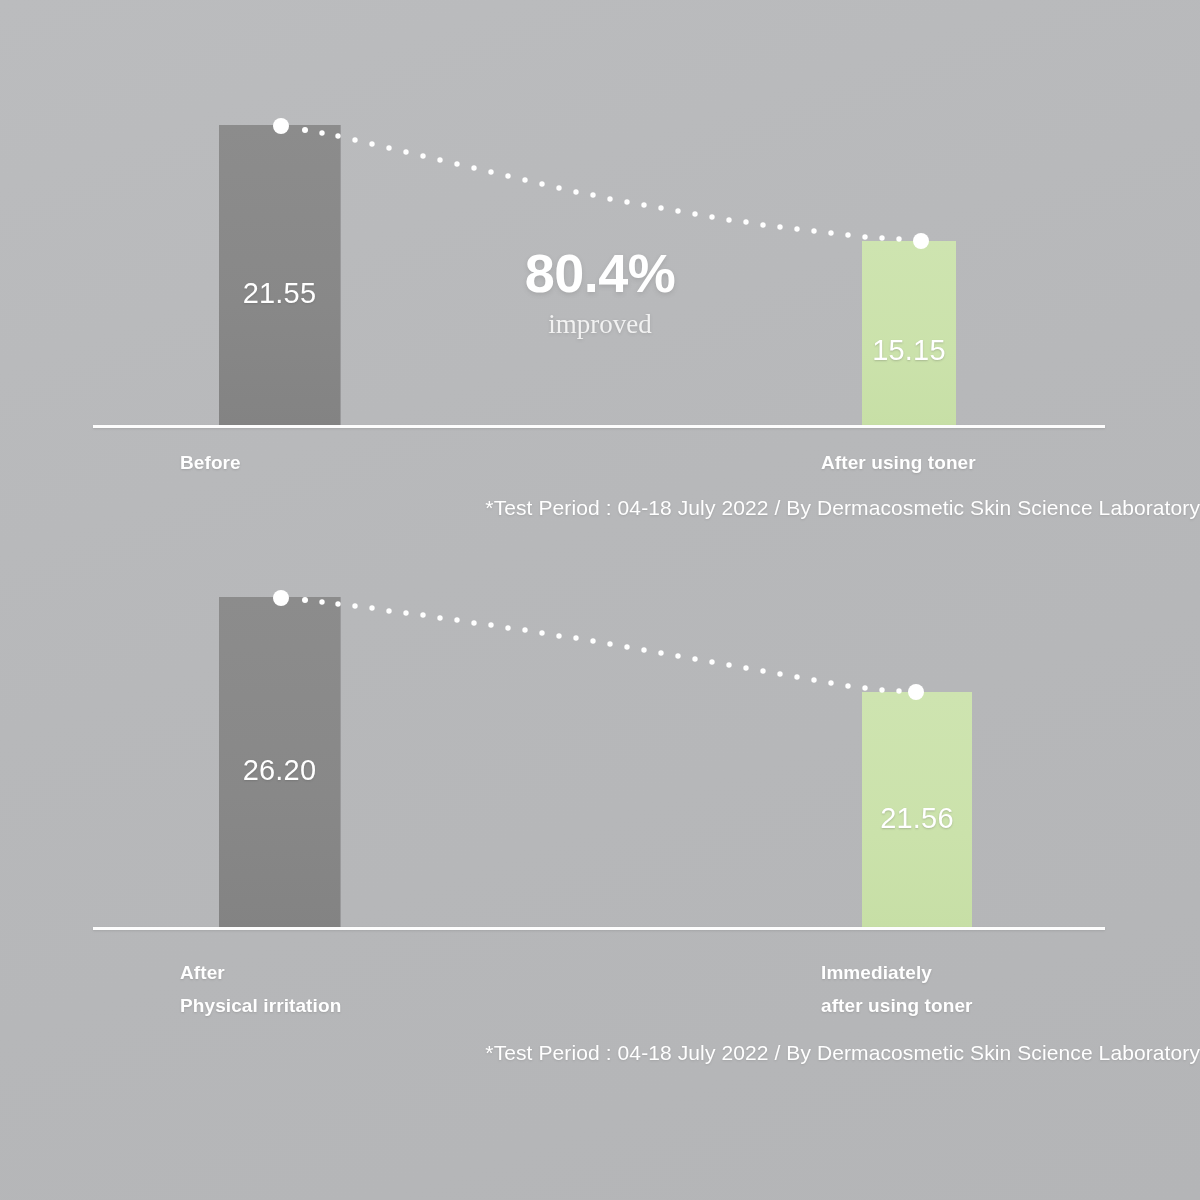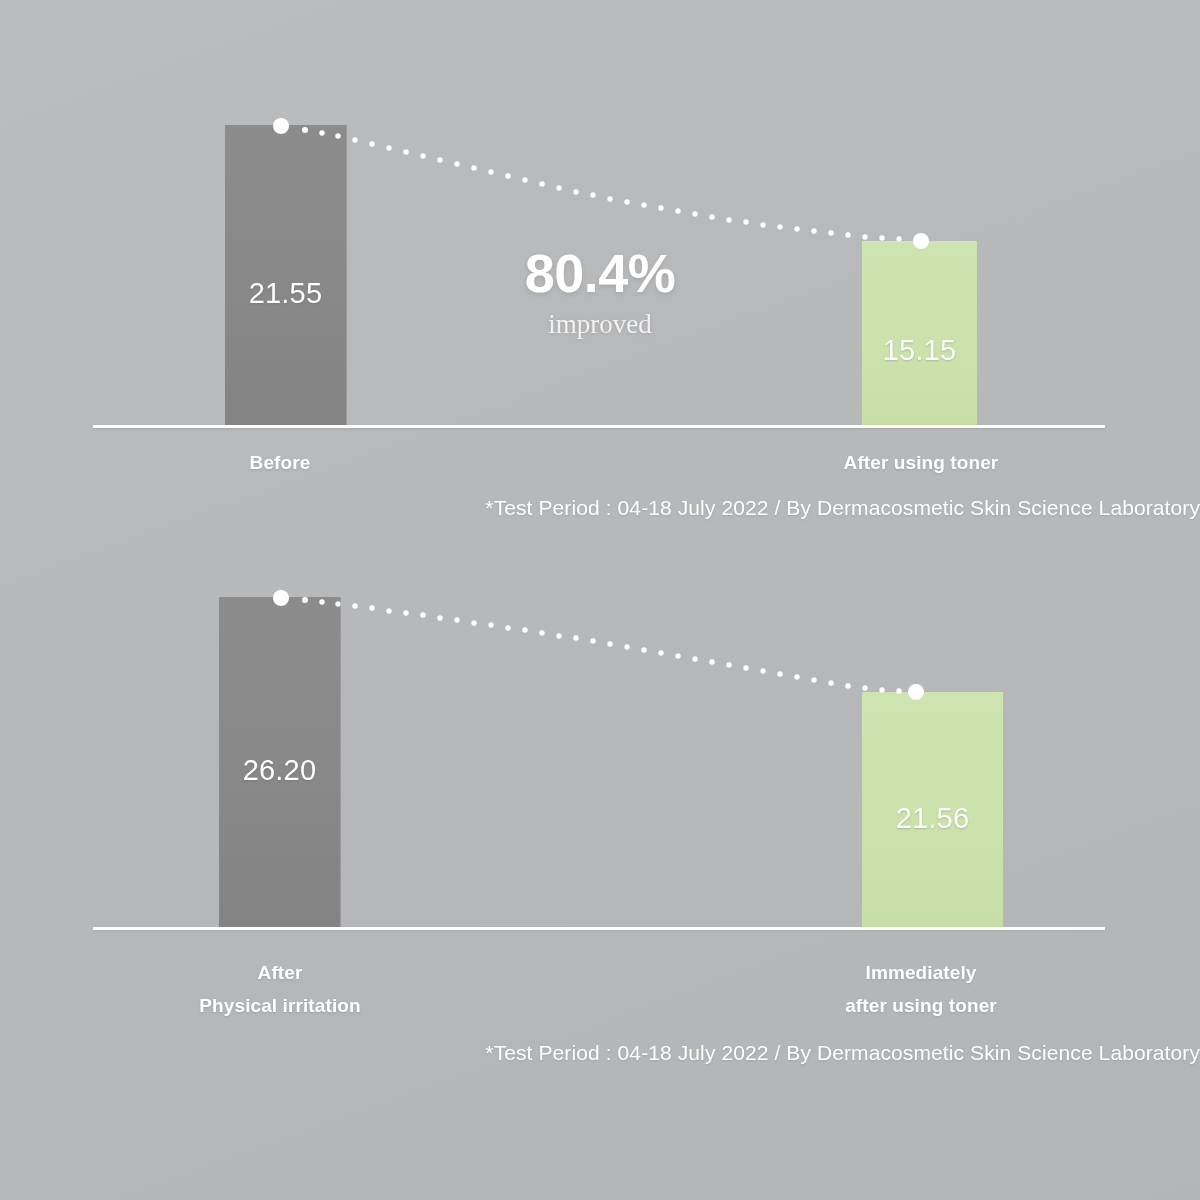--- a/index.html
+++ b/index.html
@@ -58,21 +58,20 @@
   .axis-line {
     position: absolute;
     height: 3px;
     background: #fdfdfd;
     box-shadow: 0 1px 2px rgba(120,120,120,0.25);
   }
 
   
   .cat-label {
     position: absolute;
-    text-align: center;
     color: #ffffff;
     font-size: 19px;
     font-weight: 700;
     line-height: 33px;
     letter-spacing: 0.1px;
     white-space: pre-line;
     text-shadow: 0 1px 2px rgba(110,110,110,0.3);
   }
 
   
@@ -134,25 +133,25 @@
     overflow: visible;
   }
 </style>
 </head>
 <body>
 
 <div class="canvas">
 
   <div class="chart" id="chart-tewl">
 
-    <div class="bar bar-gray" style="left:225px; top:125px; width:122px; height:301px;">
+    <div class="bar bar-gray" style="left:219px; top:125px; width:122px; height:301px;">
       <div class="bar-value" style="top:152px;">21.55</div>
     </div>
 
-    <div class="bar bar-green" style="left:862px; top:241px; width:115px; height:185px;">
+    <div class="bar bar-green" style="left:862px; top:241px; width:94px; height:185px;">
       <div class="bar-value" style="top:93px;">15.15</div>
     </div>
 
     <svg class="connector">
       <g fill="#ffffff">
         <circle cx="281" cy="126" r="8"></circle>
         <circle cx="305" cy="130" r="3"></circle>
         <circle cx="322" cy="133" r="2.7"></circle>
         <circle cx="338" cy="136" r="2.7"></circle>
         <circle cx="355" cy="140" r="2.7"></circle>
@@ -204,21 +203,21 @@
 
     <div class="footnote" style="top:496px;">*Test Period : 04-18 July 2022 / By Dermacosmetic Skin Science Laboratory</div>
   </div>
 
   <div class="chart" id="chart-redness">
 
     <div class="bar bar-gray" style="left:219px; top:125px; width:122px; height:331px;">
       <div class="bar-value" style="top:157px;">26.20</div>
     </div>
 
-    <div class="bar bar-green" style="left:862px; top:220px; width:141px; height:236px;">
+    <div class="bar bar-green" style="left:862px; top:220px; width:110px; height:236px;">
       <div class="bar-value" style="top:110px;">21.56</div>
     </div>
 
     <svg class="connector">
       <g fill="#ffffff">
         <circle cx="281" cy="126" r="8"></circle>
         <circle cx="305" cy="128" r="3"></circle>
         <circle cx="322" cy="130" r="2.7"></circle>
         <circle cx="338" cy="132" r="2.7"></circle>
         <circle cx="355" cy="134" r="2.7"></circle>

